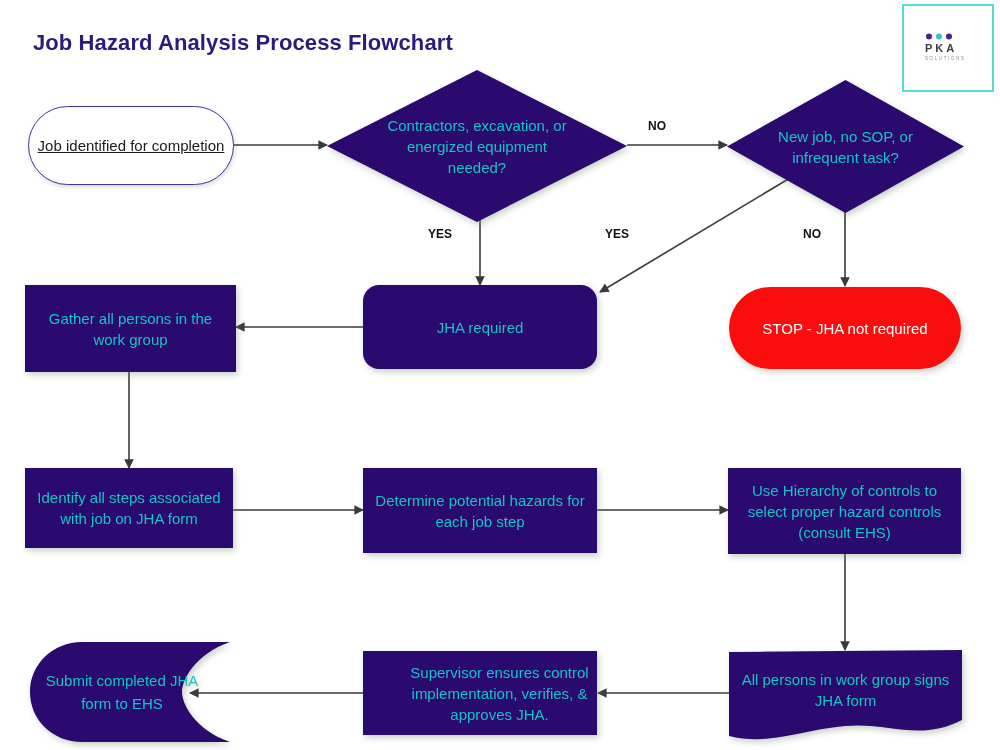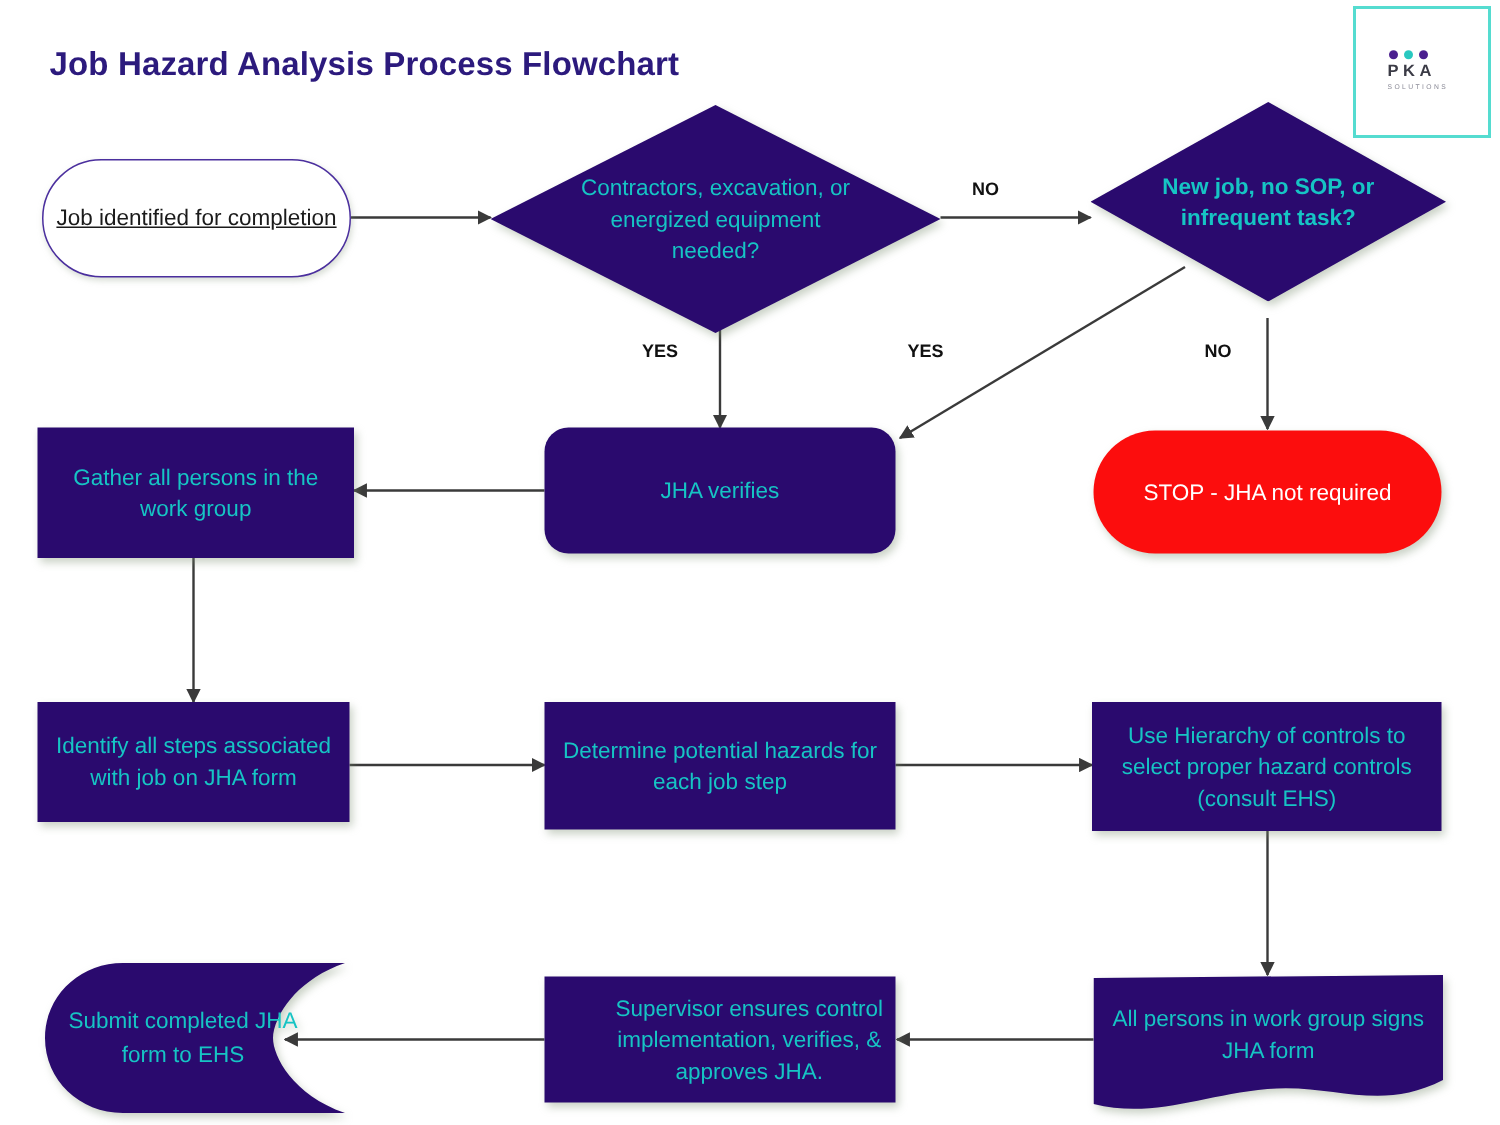--- a/index.html
+++ b/index.html
@@ -240,27 +240,27 @@
 
   <div class="node terminator" style="left:28px; top:106px; width:206px; height:79px;">
     <span class="label" style="font-size:15px; line-height:22px;text-decoration:underline;">Job identified for completion</span>
   </div>
 
   <div class="node diamond" style="left:327px; top:70px; width:300px; height:152px;">
     <div class="dia-shape"></div>
     <span class="label">Contractors, excavation, or energized equipment needed?</span>
   </div>
 
-  <div class="node diamond" style="left:727px; top:68px; width:237px; height:133px;font-weight:bold;">
+  <div class="node diamond" style="left:727px; top:80px; width:237px; height:133px;">
     <div class="dia-shape"></div>
     <span class="label">New job, no SOP, or infrequent task?</span>
   </div>
 
   <div class="node rounded" style="left:363px; top:285px; width:234px; height:84px;">
-    <span class="label">JHA verifies</span>
+    <span class="label">JHA required</span>
   </div>
 
   <div class="node stop" style="left:729px; top:287px; width:232px; height:82px;">
     <span class="label">STOP - JHA not required</span>
   </div>
 
   <div class="node rect" style="left:25px; top:285px; width:211px; height:87px;">
     <span class="label">Gather all persons in the work group</span>
   </div>
 

